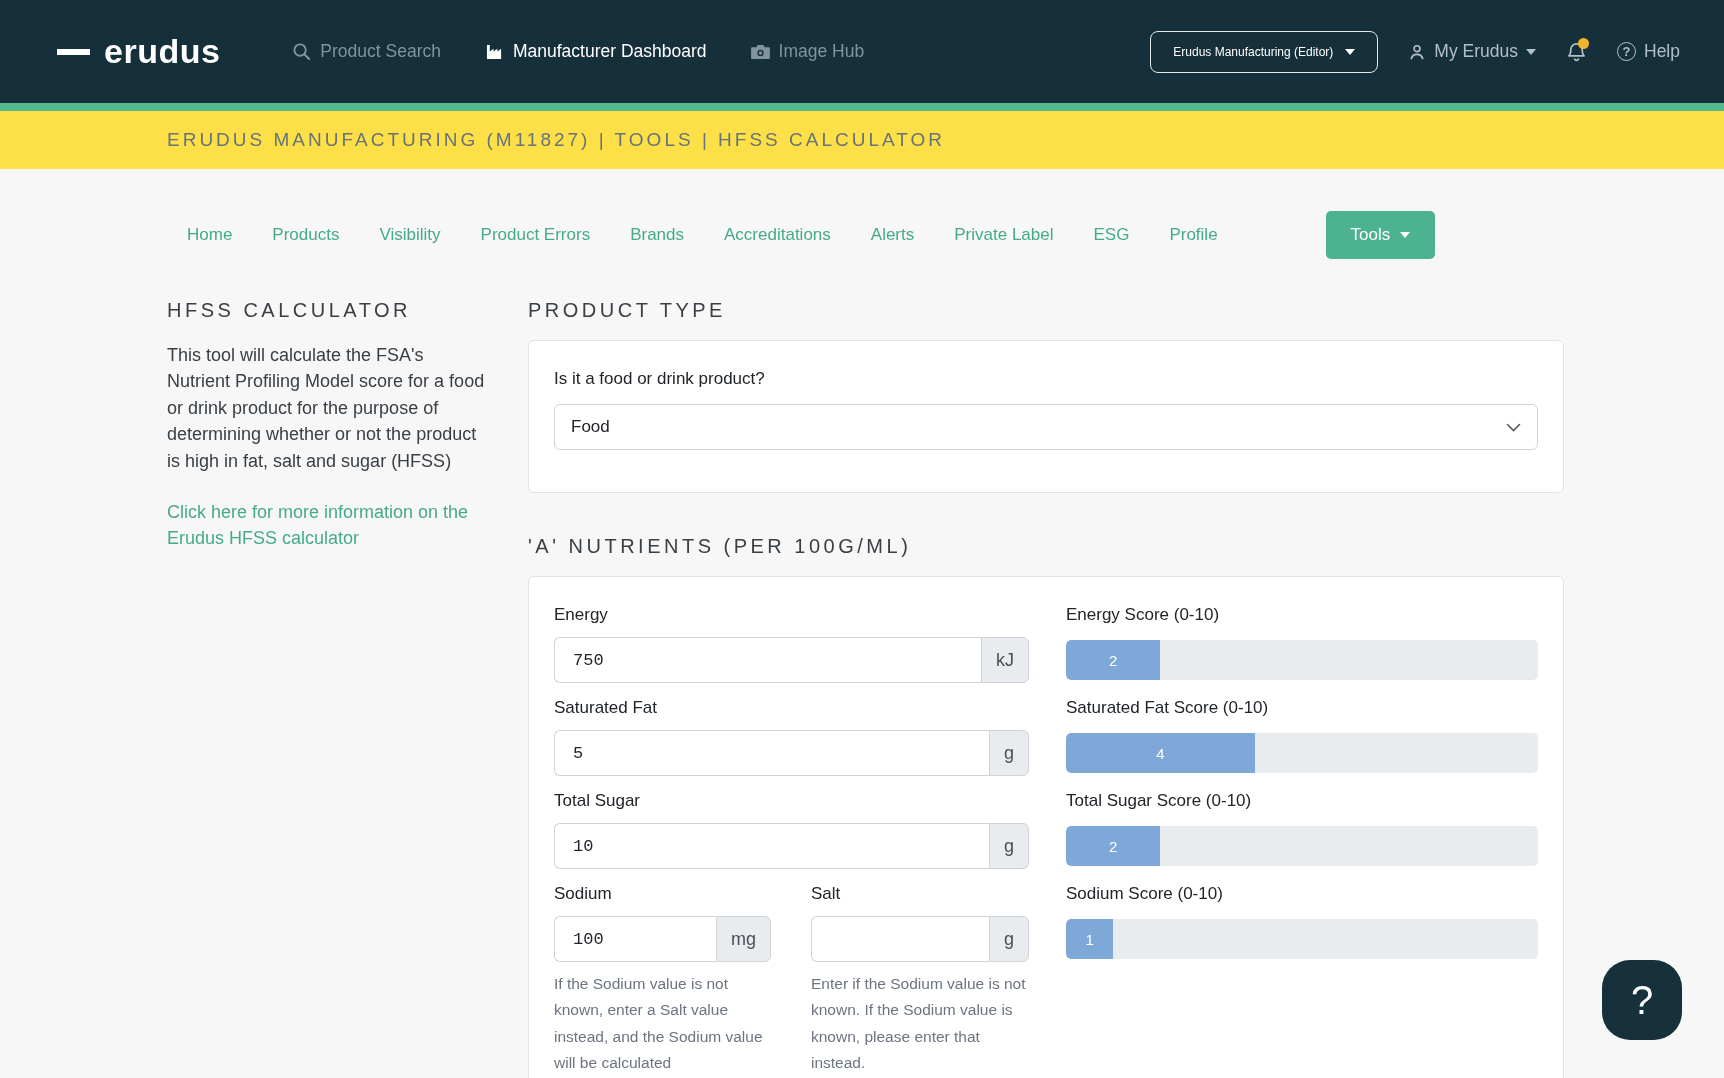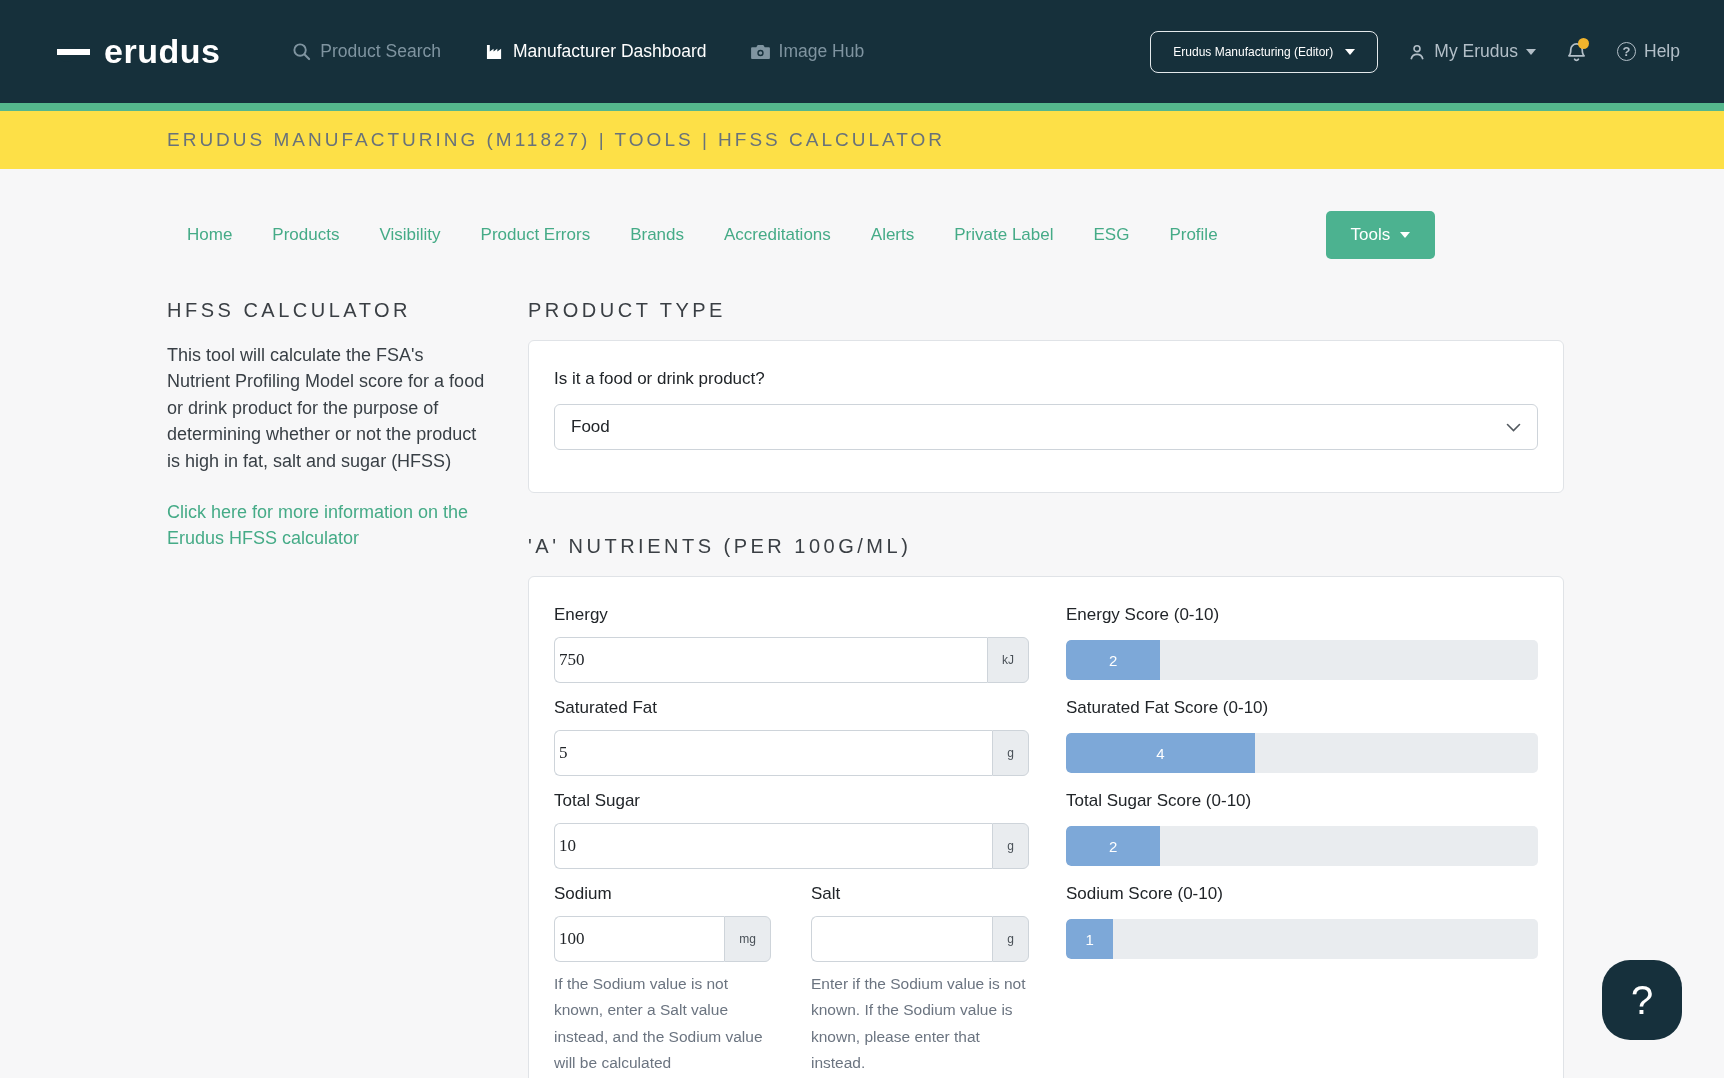--- a/index.html
+++ b/index.html
@@ -86,24 +86,24 @@
     background: #fff; display: flex; align-items: center; justify-content: space-between;
     padding: 0 16px; font-size: 17px; color: #212529; cursor: pointer; }
 
   .section-heading.second { margin-top: 42px; }
   .card-nutrients { margin-top: 18px; padding: 28px 25px 40px; }
 
   .nrow { display: grid; grid-template-columns: 475px 1fr; column-gap: 37px; margin-bottom: 15px; }
   .input-group { margin-top: 12px; display: flex; height: 46px; }
   .input-group input {
     flex: 1; min-width: 0; border: 1px solid #ced4da; border-right: none;
-    border-radius: 6px 0 0 6px; padding: 0 4px; font-size: 17px;
-    font-family: Liberation Serif, serif; color: #212529; outline: none; }
+    border-radius: 6px 0 0 6px; padding: 0 18px; font-size: 17px;
+    font-family: Liberation Mono, monospace; color: #212529; outline: none; }
   .addon { background: #e9ecef; border: 1px solid #ced4da; border-radius: 0 6px 6px 0;
-    color: #495057; font-size: 12px; display: flex; align-items: center; padding: 0 14px; }
+    color: #495057; font-size: 18px; display: flex; align-items: center; padding: 0 14px; }
 
   .progress { margin-top: 15px; height: 40px; background: #e9ecef; border-radius: 5px; overflow: hidden; }
   .progress-fill { height: 100%; border-radius: 5px 0 0 5px;
     display: flex; align-items: center; justify-content: center;
     color: #fff; font-size: 15px; }
 
   .sodium-split { display: grid; grid-template-columns: 217px 218px; column-gap: 40px; }
   .help-text { margin-top: 9px; font-size: 15.5px; line-height: 1.7; color: #6b7480; }
 
   

